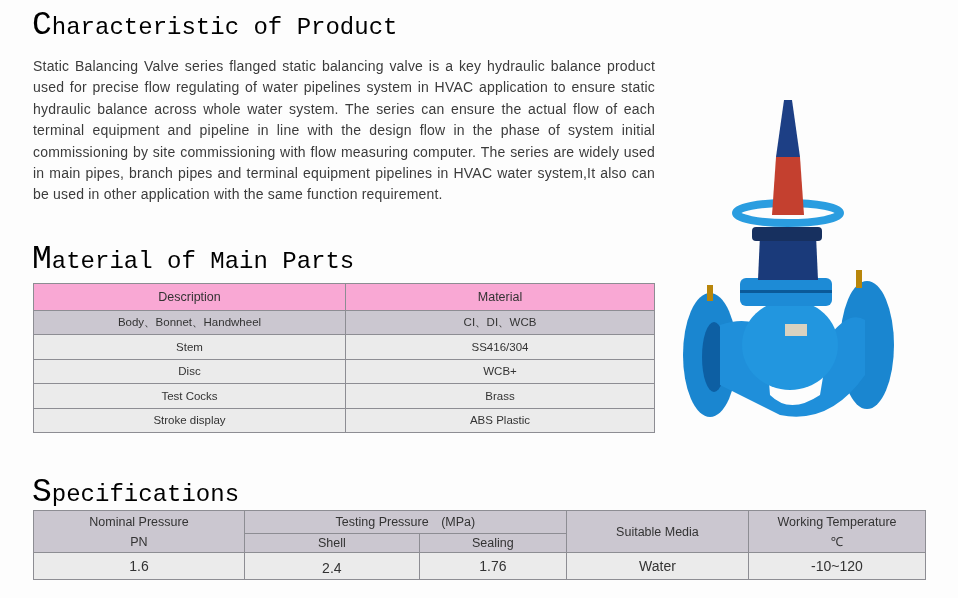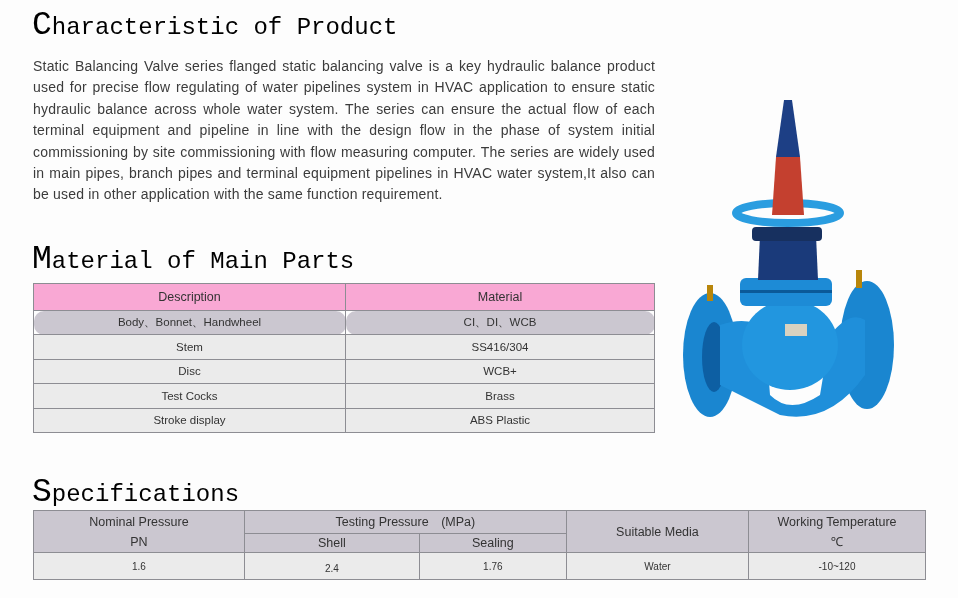--- a/index.html
+++ b/index.html
@@ -9,27 +9,27 @@
   .heading .cap { font-size:33px; }
   #h1 { left:32px; top:9px; }
   #h2 { left:32px; top:243px; }
   #h3 { left:32px; top:476px; }
   .desc { position:absolute; left:33px; top:56px; width:622px; font-size:14px; line-height:21.4px;
           text-align:justify; color:#3b3b3b; letter-spacing:0.2px; }
   table { border-collapse:collapse; position:absolute; font-size:11.5px; color:#333; }
   #mat { left:33px; top:283px; width:622px; }
   #mat td, #mat th { border:1px solid #8d8d93; text-align:center; font-weight:normal; padding:0; }
   #mat th { height:26px; background:#f9a8d4; font-size:12.5px; }
-  #mat tr.r1 td { background:#cbc7d0; height:23px;border-radius:10px; }
+  #mat tr.r1 td { background:#cbc7d0; height:23px; }
   #mat tr.rn td { background:#ebebeb; height:23.5px; }
   #mat td:first-child, #mat th:first-child { width:311px; }
   #spec { left:33px; top:510px; width:893px;border-radius:29px; }
   #spec td { border:1px solid #8d8d93; text-align:center; padding:0; }
   #spec .hd { background:#cbc7d0; font-size:12.5px; }
-  #spec .bd { background:#ebebeb; height:22px; font-size:10px; }
+  #spec .bd { background:#ebebeb; height:22px; font-size:14px; }
   .valve { position:absolute; left:680px; top:95px; width:225px; height:330px; }
 </style>
 </head>
 <body>
 
 <div class="heading" id="h1"><span class="cap">C</span><span>haracteristic of Product</span></div>
 
 <div class="desc">Static Balancing Valve series flanged static balancing valve is a key hydraulic balance product used for precise flow regulating of water pipelines system in HVAC application to ensure static hydraulic balance across whole water system. The series can ensure the actual flow of each terminal equipment and pipeline in line with the design flow in the phase of system initial commissioning by site commissioning with flow measuring computer. The series are widely used in main pipes, branch pipes and terminal equipment pipelines in HVAC water system,It also can be used in other application with the same function requirement.</div>
 
 <div class="heading" id="h2"><span class="cap">M</span><span>aterial of Main Parts</span></div>

